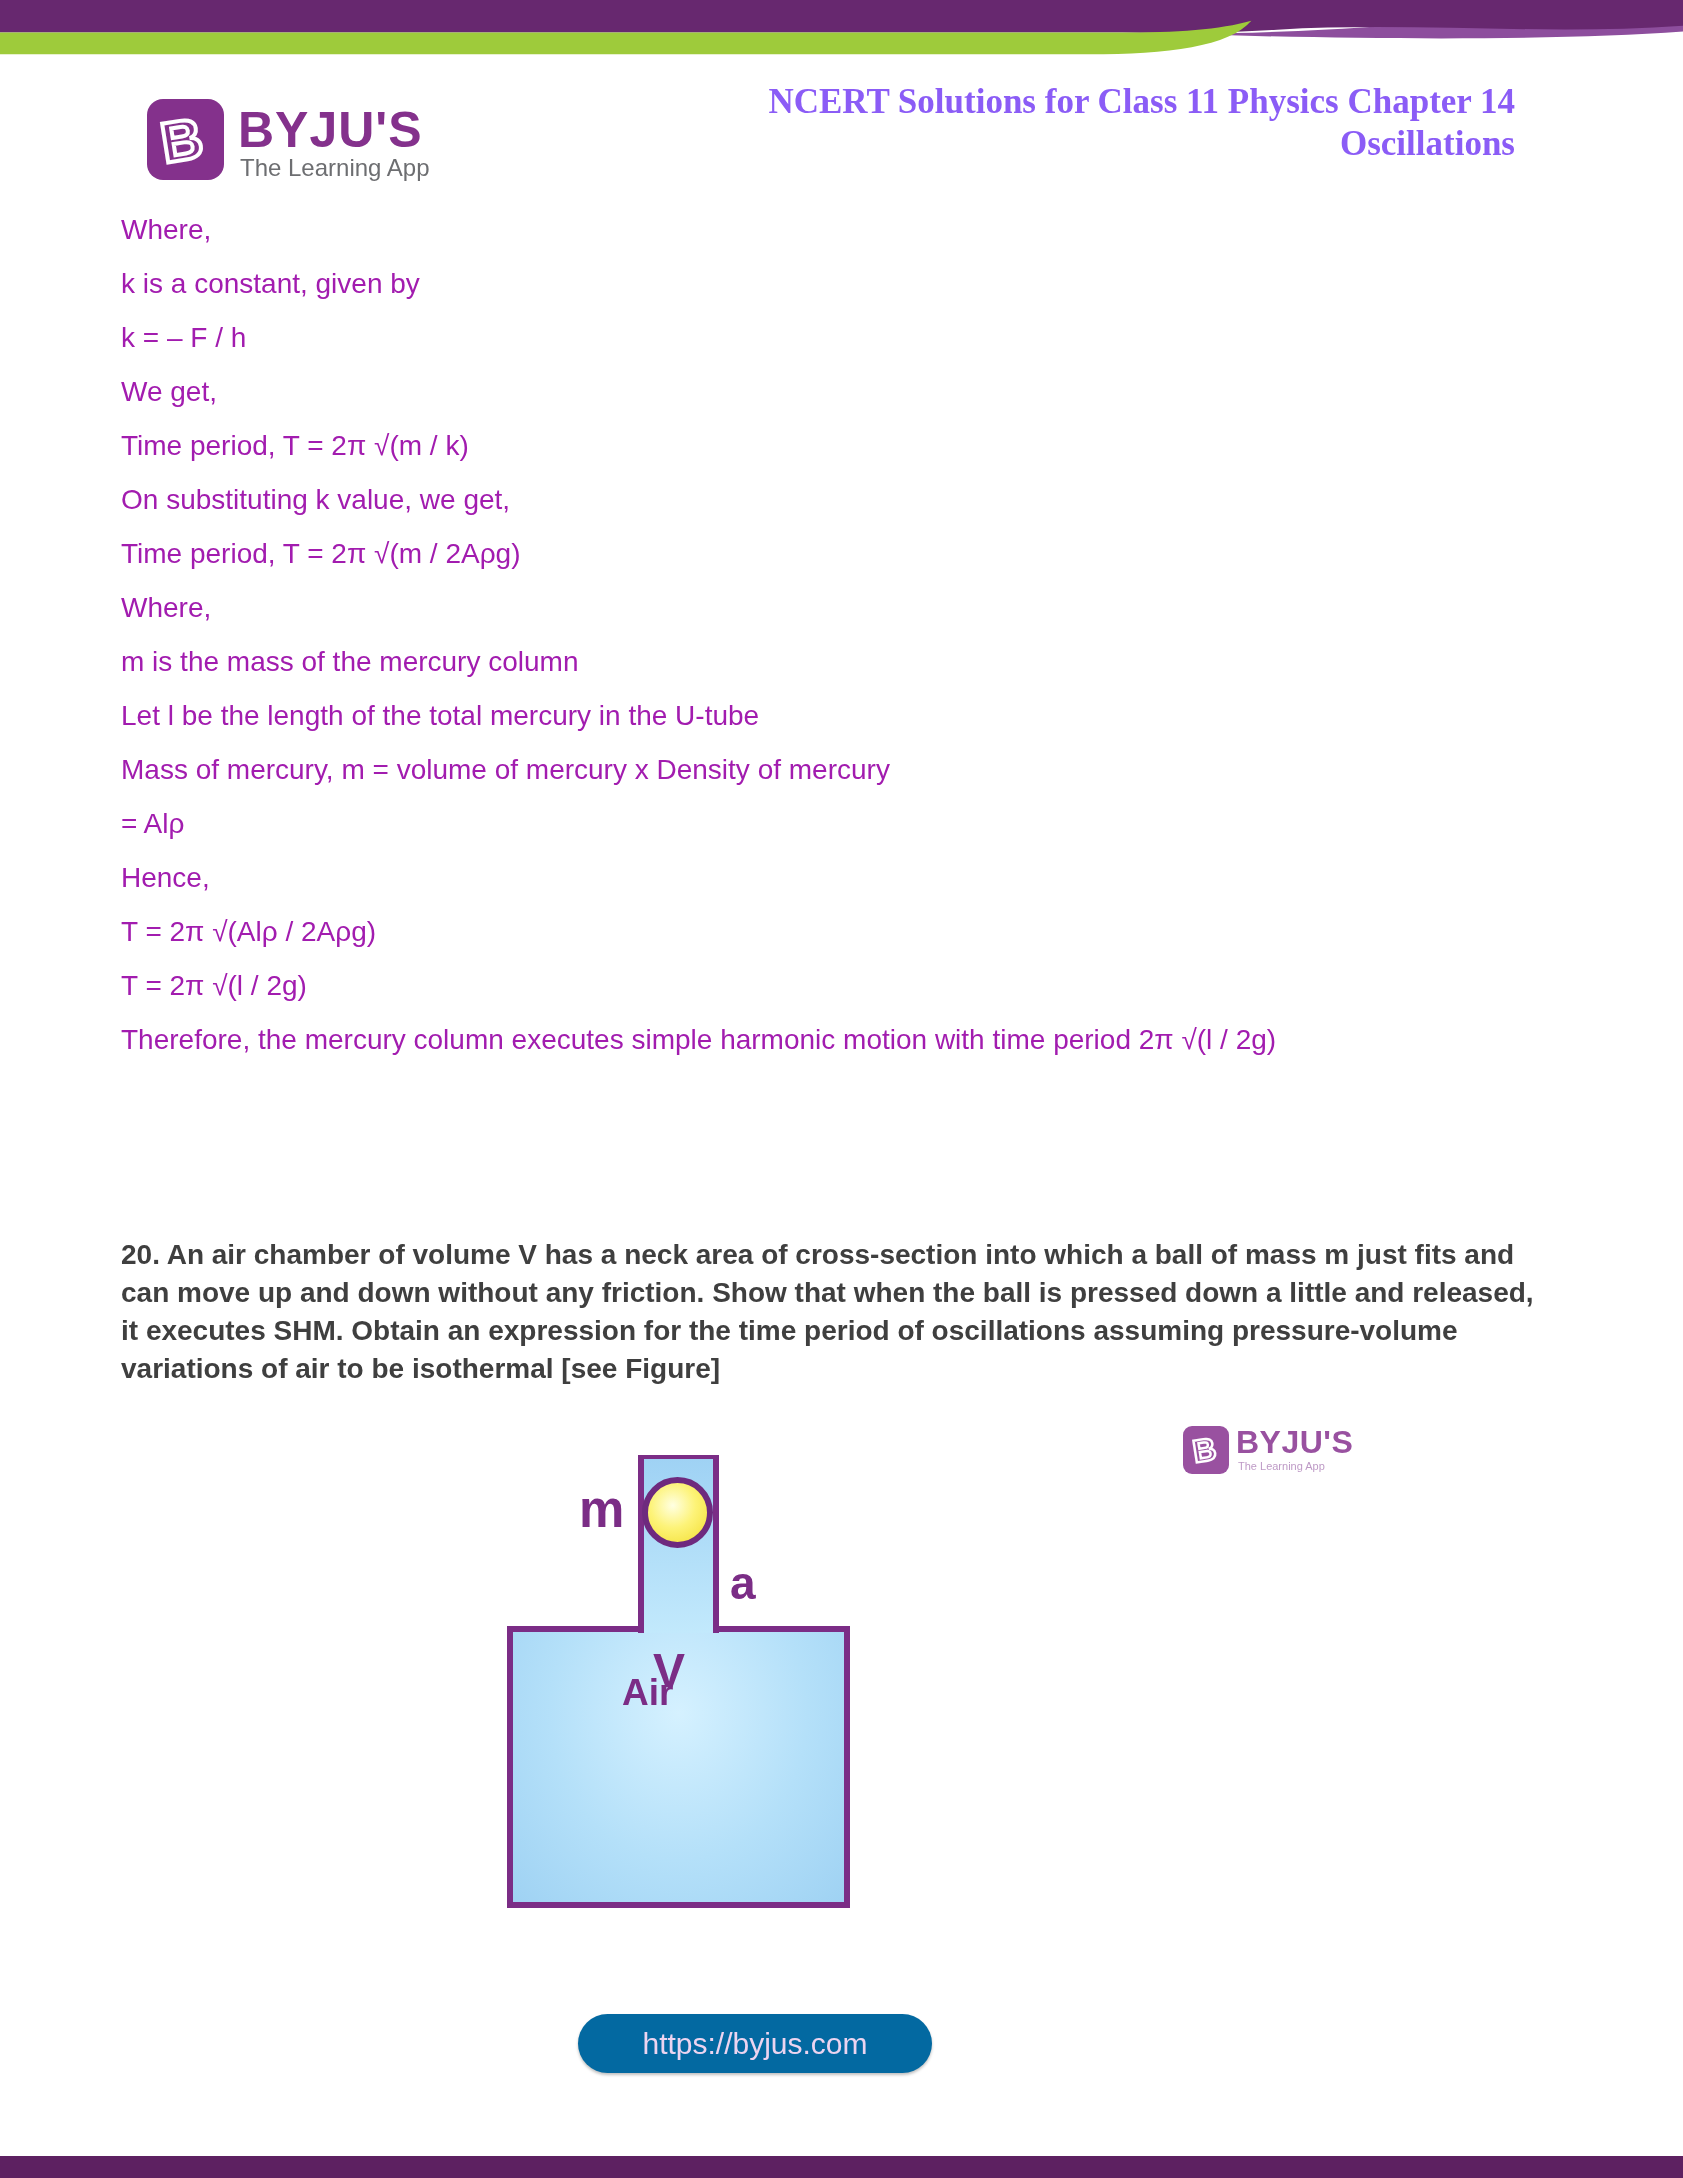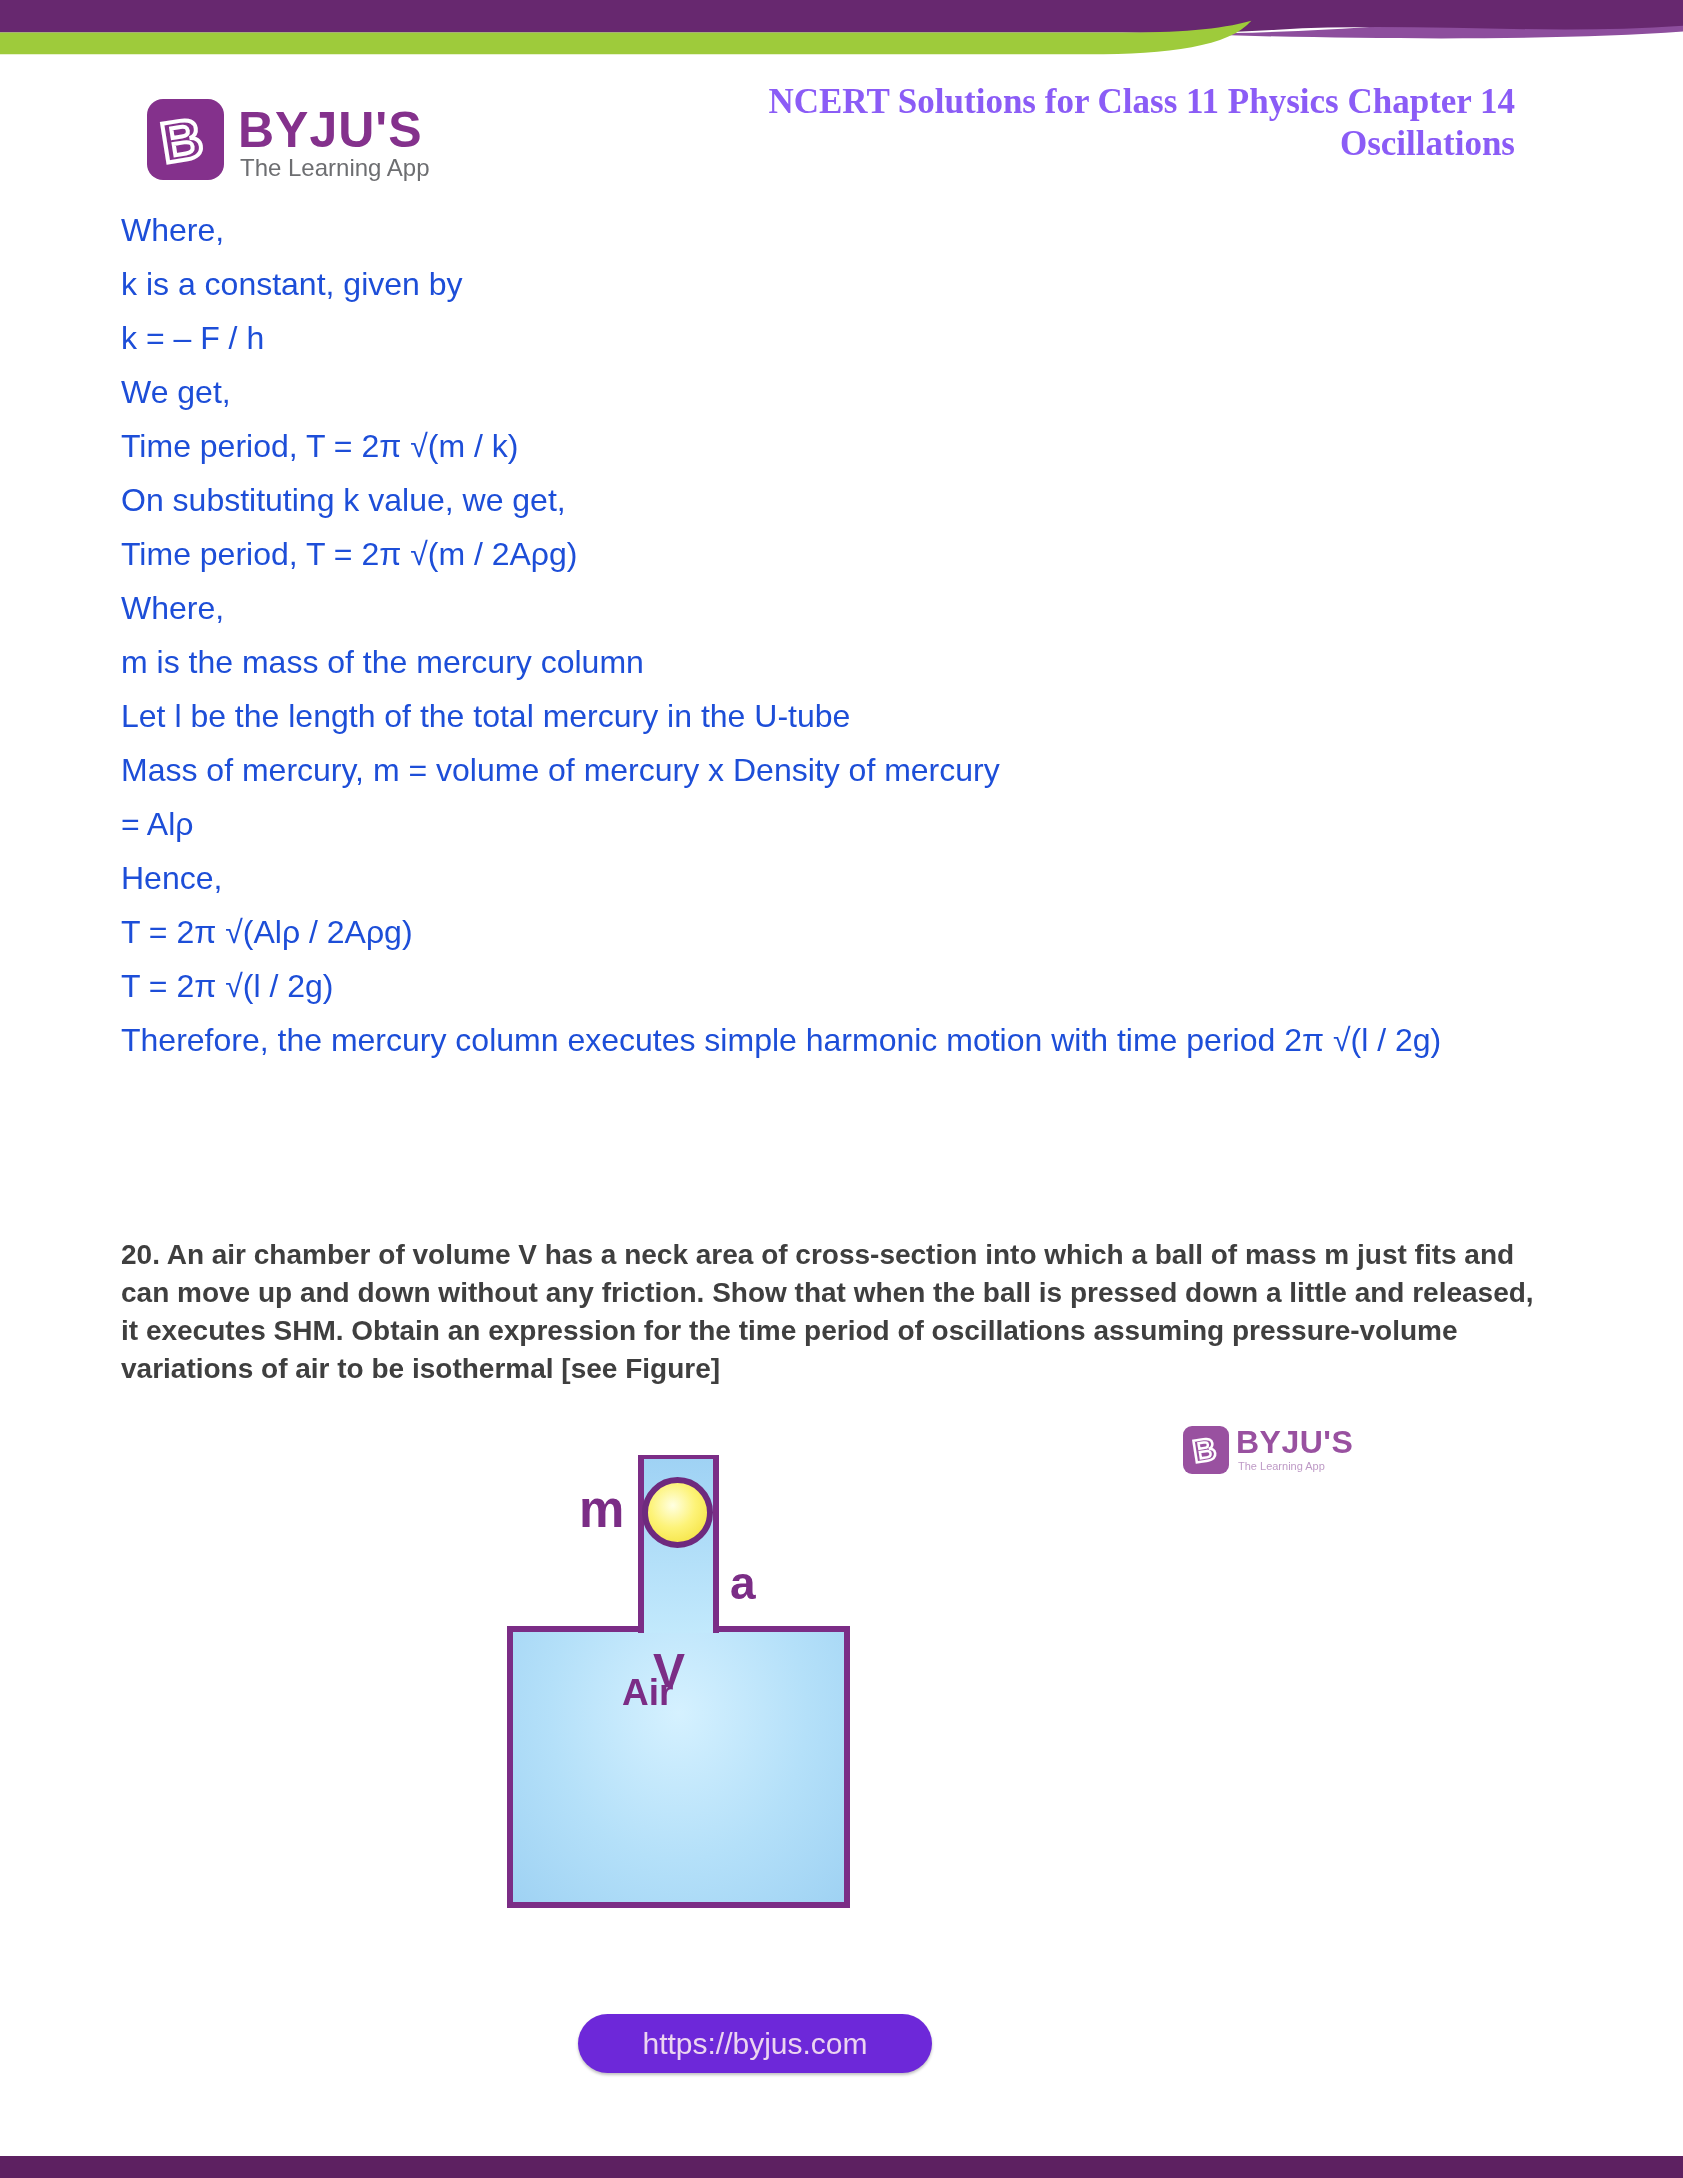--- a/index.html
+++ b/index.html
@@ -36,21 +36,21 @@
   .doc-title {
     position:absolute; top:81px; right:168px; width:931px;
     text-align:right; color:#8b5cf6;
     font-family:"Liberation Serif", serif; font-weight:bold;
     font-size:35px; line-height:42px;
   }
 
   
   .body-text { position:absolute; top:203px; left:121px; width:1445px; }
   .body-text .line {
-    font-size:32px; color:#1d4ed8; line-height:54px; white-space:nowrap;
+    font-size:28px; color:#a21caf; line-height:54px; white-space:nowrap;
   }
   .question {
     position:absolute; top:1236px; left:121px; width:1436px;
     font-size:28px; font-weight:bold; color:#3f3f3f; line-height:38px;
   }
 
   
   .figure { position:absolute; top:0; left:0; width:1683px; height:2178px; pointer-events:none; }
   .chamber {
     position:absolute; left:507px; top:1626px; width:343px; height:282px;
@@ -80,21 +80,21 @@
   .wm-b {
     position:absolute; top:6px; left:10px; font-size:32px; font-weight:bold;
     color:transparent; -webkit-text-stroke:2.5px #ffffff; transform:rotate(-9deg);
   }
   .wm-name { position:absolute; top:0; left:53px; font-size:32px; font-weight:bold; color:#8b3a94; letter-spacing:0.5px; }
   .wm-tagline { position:absolute; top:36px; left:55px; font-size:11px; color:#b58cbe; }
 
   
   .url-pill {
     position:absolute; left:578px; top:2014px; width:354px; height:59px;
-    background:#6d28d9; border-radius:30px;
+    background:#0369a1; border-radius:30px;
     display:flex; align-items:center; justify-content:center;
     box-shadow:0 2px 3px rgba(0,0,0,.25);
   }
   .url-pill span { color:#ecd4f0; font-size:30px; }
   .bottom-bar {
     position:absolute; left:0; bottom:0; width:1683px; height:22px; background:#5d2161;
   }
 </style>
 </head>
 <body>

